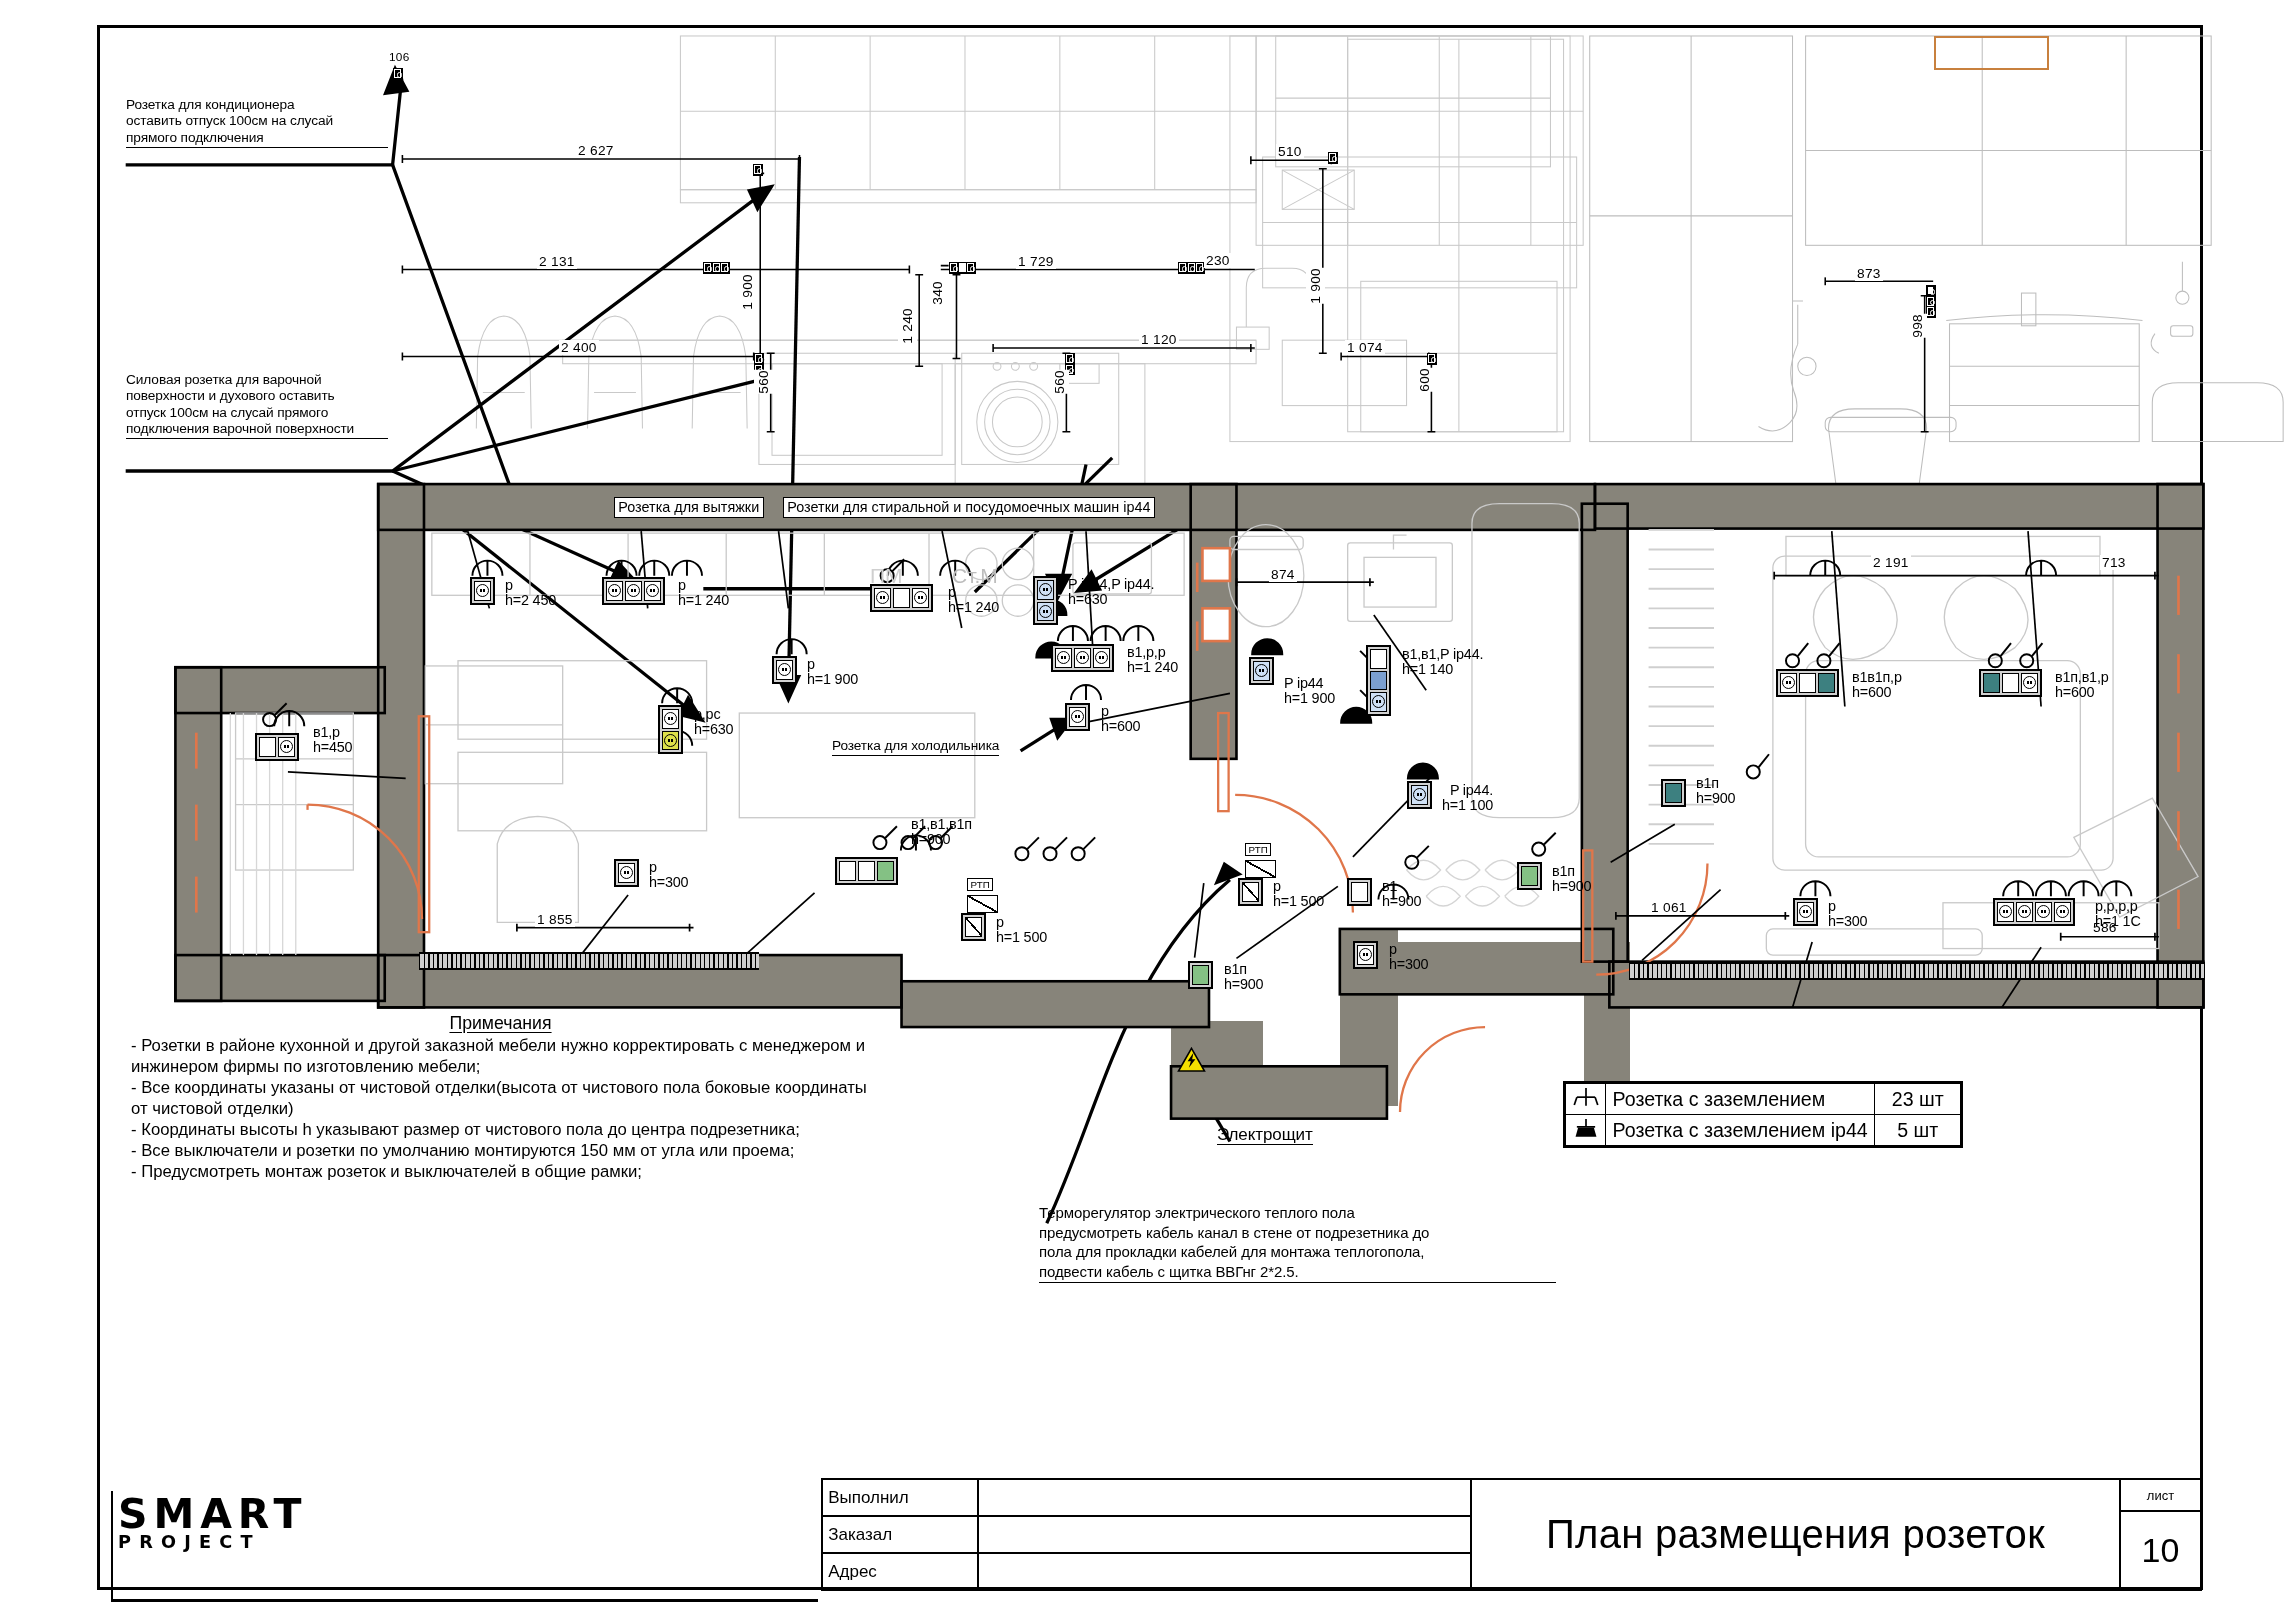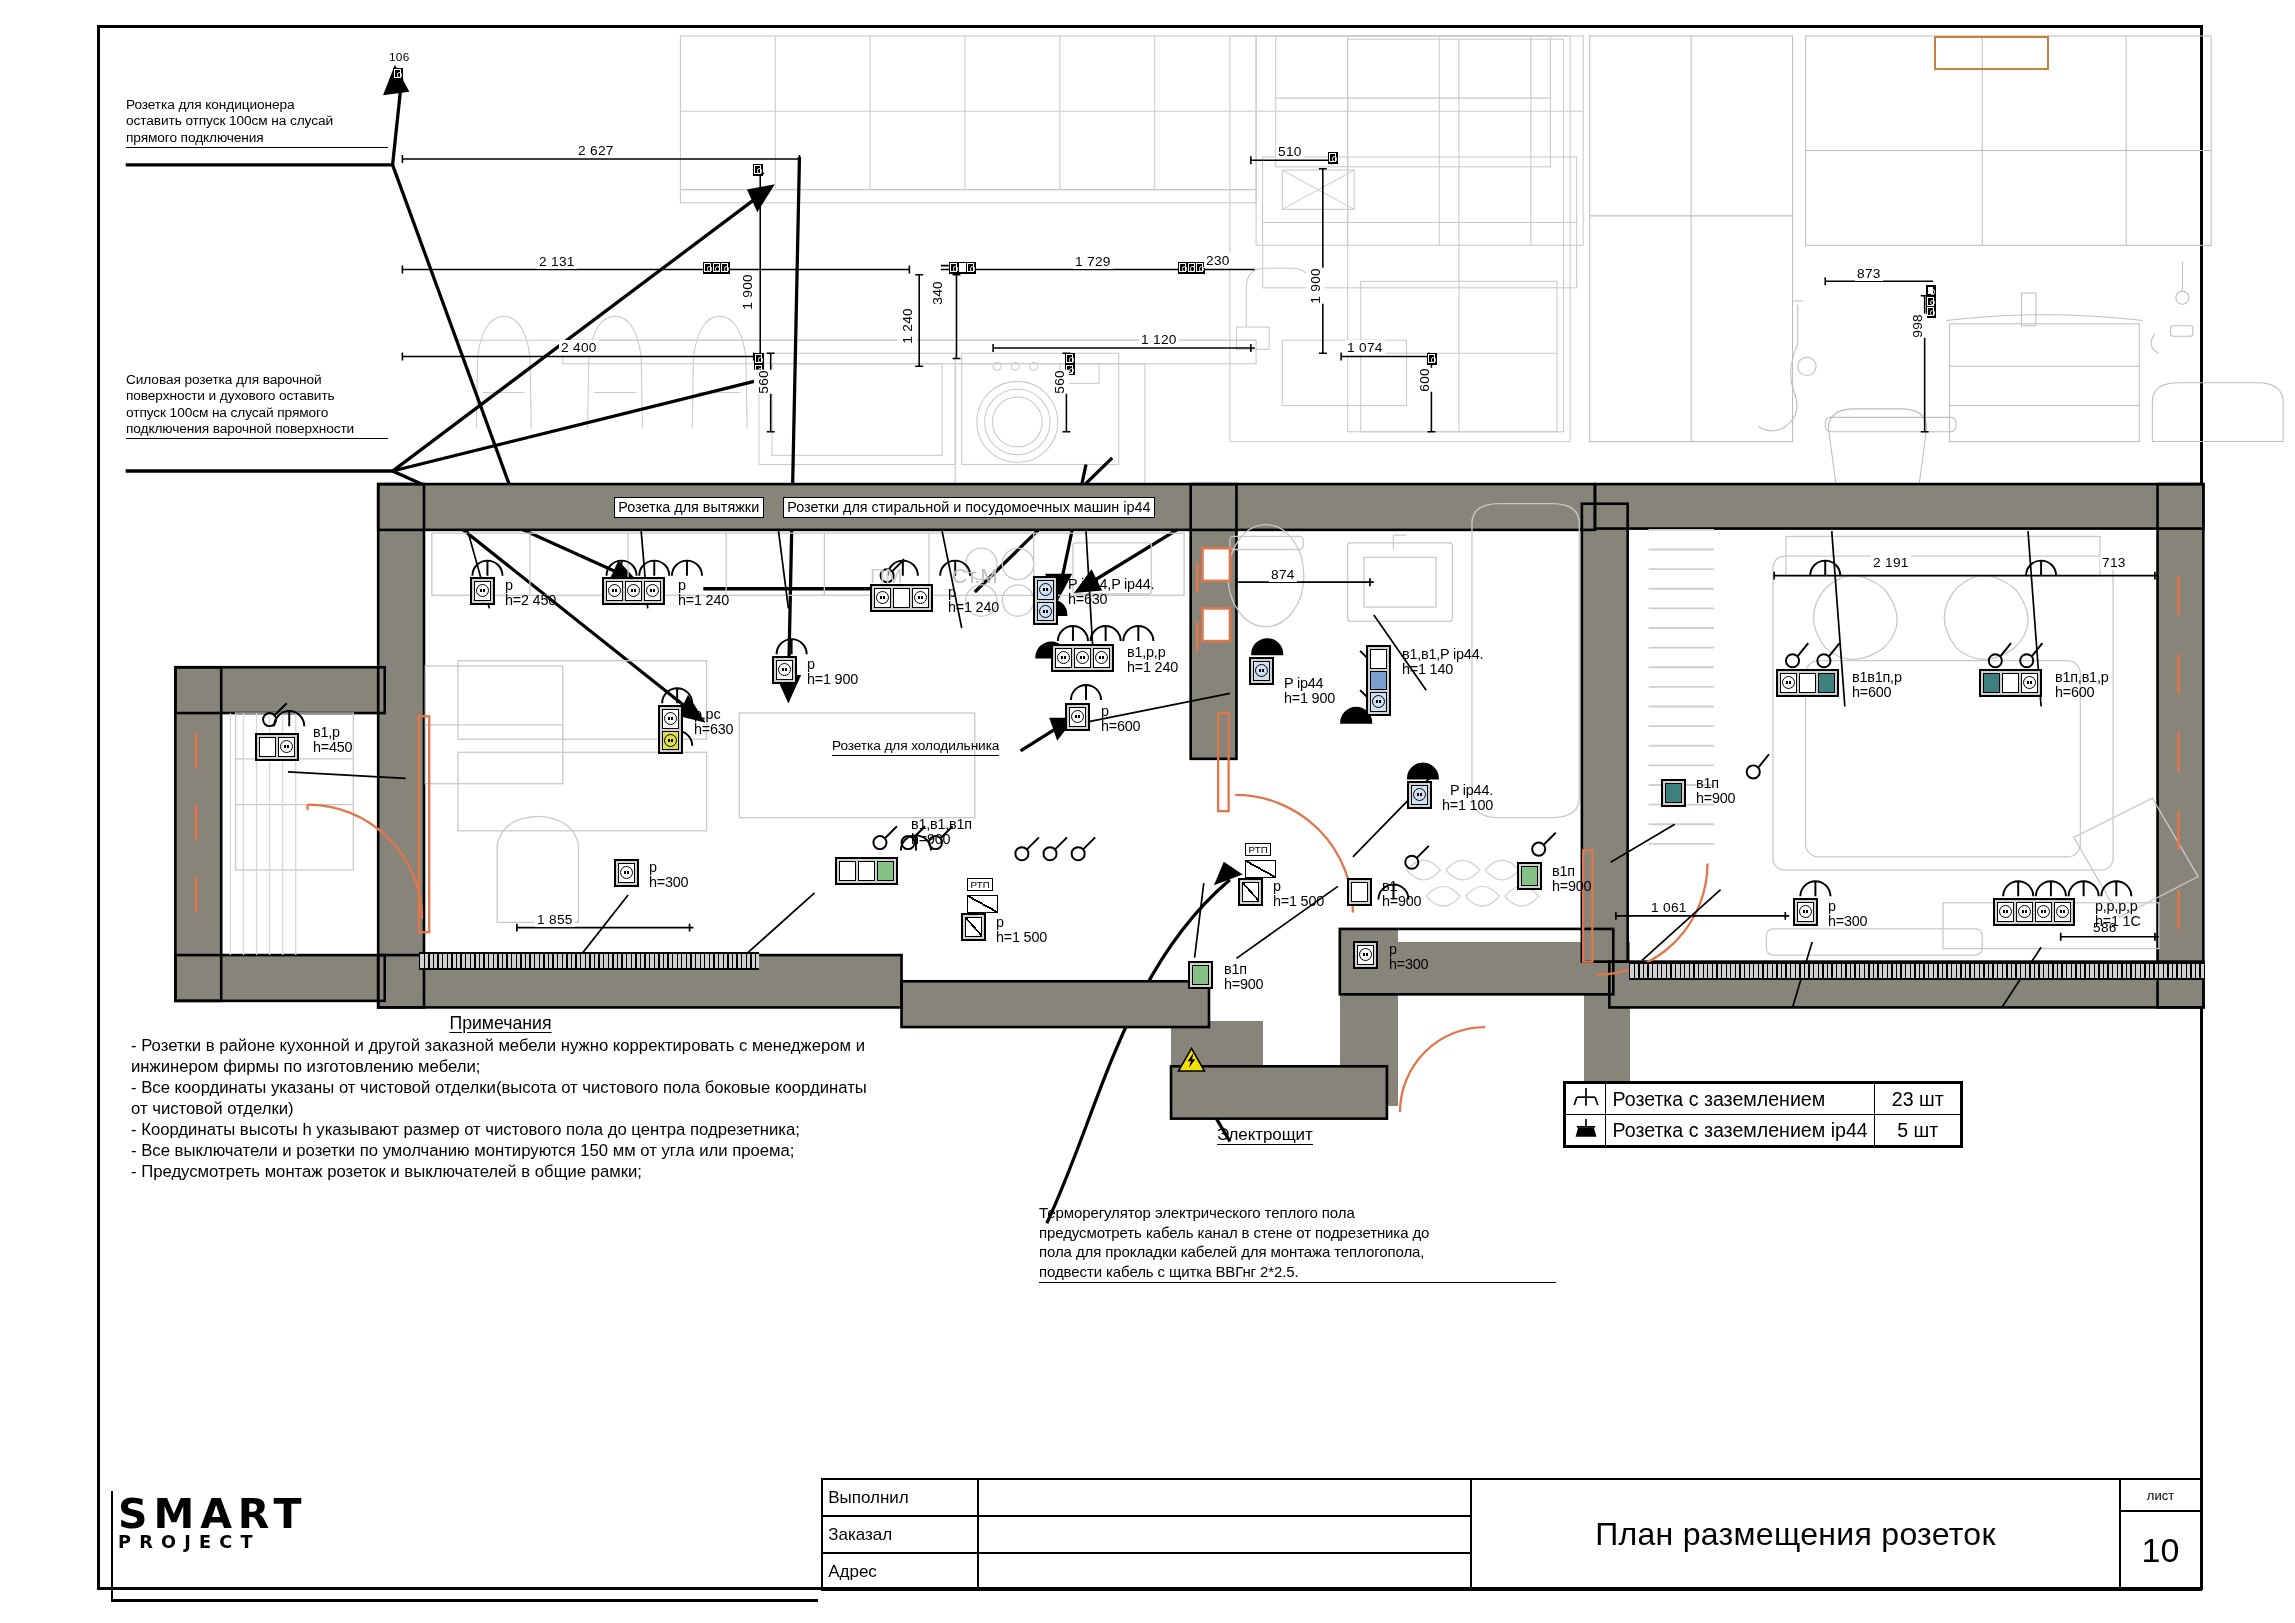--- a/index.html
+++ b/index.html
@@ -71,21 +71,21 @@
   
   .tb{position:absolute;left:821px;top:1478px;width:1381px;height:113px;border:2.6px solid #000;box-sizing:border-box;display:flex;}
   .tb .colA{width:154px;border-right:2.6px solid #000;display:flex;flex-direction:column;}
   .tb .colB{width:491px;border-right:2.6px solid #000;display:flex;flex-direction:column;}
   .tb .colC{flex:1;display:flex;align-items:center;justify-content:center;border-right:2.6px solid #000;}
   .tb .colD{width:79px;display:flex;flex-direction:column;}
   .tb .rw{flex:1;display:flex;align-items:center;padding-left:5.2px;font-size:17px;border-bottom:2.6px solid #000;}
   .tb .rw:last-child{border-bottom:none;}
   .tb .rwe{flex:1;border-bottom:2.6px solid #000;}
   .tb .rwe:last-child{border-bottom:none;}
-  .tb .title{font-size:32px;letter-spacing:0.3px;}
+  .tb .title{font-size:40px;letter-spacing:0.3px;}
   .tb .lst{height:30px;display:flex;align-items:center;justify-content:center;font-size:13px;border-bottom:2.6px solid #000;}
   .tb .num{flex:1;display:flex;align-items:center;justify-content:center;font-size:34px;}
 
   
   .logo{position:absolute;left:118px;top:1495px;width:196px;}
   .logo .s1{font-size:41px;font-weight:bold;letter-spacing:5.9px;line-height:38px;font-family:"DejaVu Sans",sans-serif;}
   .logo .s2{font-size:17.7px;font-weight:bold;letter-spacing:8.2px;line-height:19.6px;font-family:"DejaVu Sans",sans-serif;}
 
   
   .warn{position:absolute;width:29px;height:26px;}
@@ -301,21 +301,21 @@
       <div class="c"></div>
     </div>
   <div class="abs" style="left:1934px;top:36px;width:111px;height:30px;border:2px solid #c8803e;"></div>
 
   <div class="dim" style="left:576px;top:143px;">2 627</div>
   <div class="dim" style="left:537px;top:254px;">2 131</div>
   <div class="dim" style="left:559px;top:340px;">2 400</div>
   <div class="dim vtxt" style="left:738px;top:274px;">1 900</div>
   <div class="dim vtxt" style="left:928px;top:281px;">340</div>
   <div class="dim vtxt" style="left:898px;top:308px;">1 240</div>
-  <div class="dim" style="left:1073px;top:254px;">1 729</div>
+  <div class="dim" style="left:1016px;top:254px;">1 729</div>
   <div class="dim" style="left:1204px;top:253px;">230</div>
   <div class="dim" style="left:1276px;top:144px;">510</div>
   <div class="dim vtxt" style="left:1306px;top:268px;">1 900</div>
   <div class="dim" style="left:1139px;top:332px;">1 120</div>
   <div class="dim" style="left:1345px;top:340px;">1 074</div>
   <div class="dim vtxt" style="left:1415px;top:368px;">600</div>
   <div class="dim vtxt" style="left:754px;top:370px;">560</div>
   <div class="dim vtxt" style="left:1050px;top:370px;">560</div>
   <div class="dim" style="left:1855px;top:266px;">873</div>
   <div class="dim vtxt" style="left:1908px;top:314px;">998</div>

